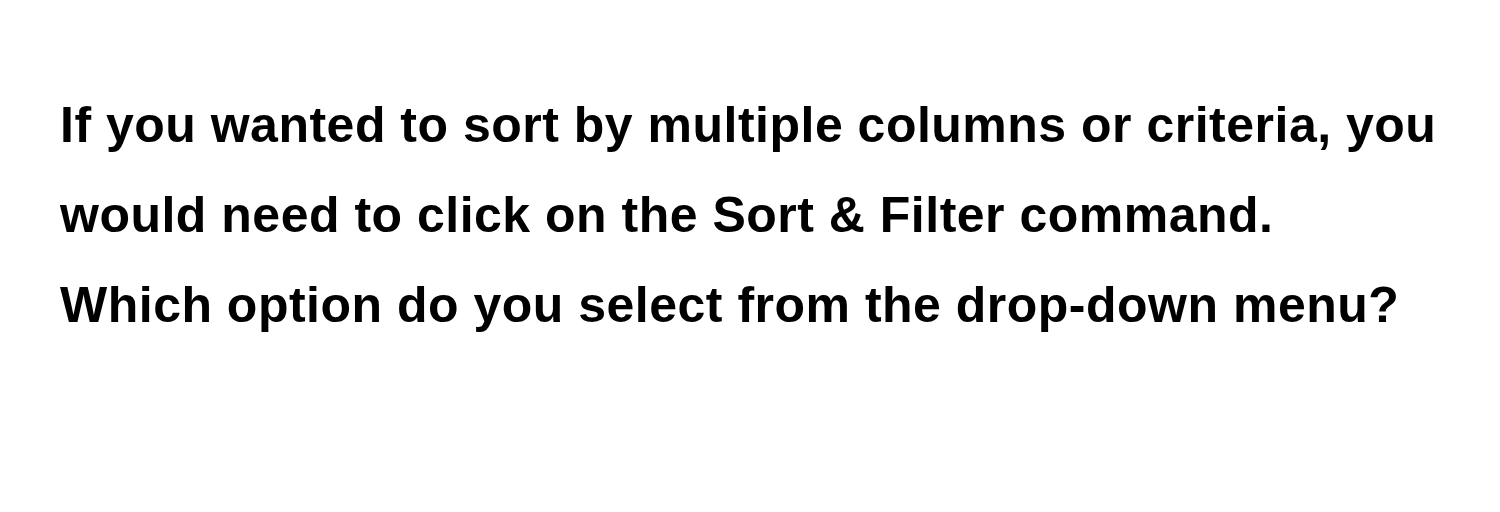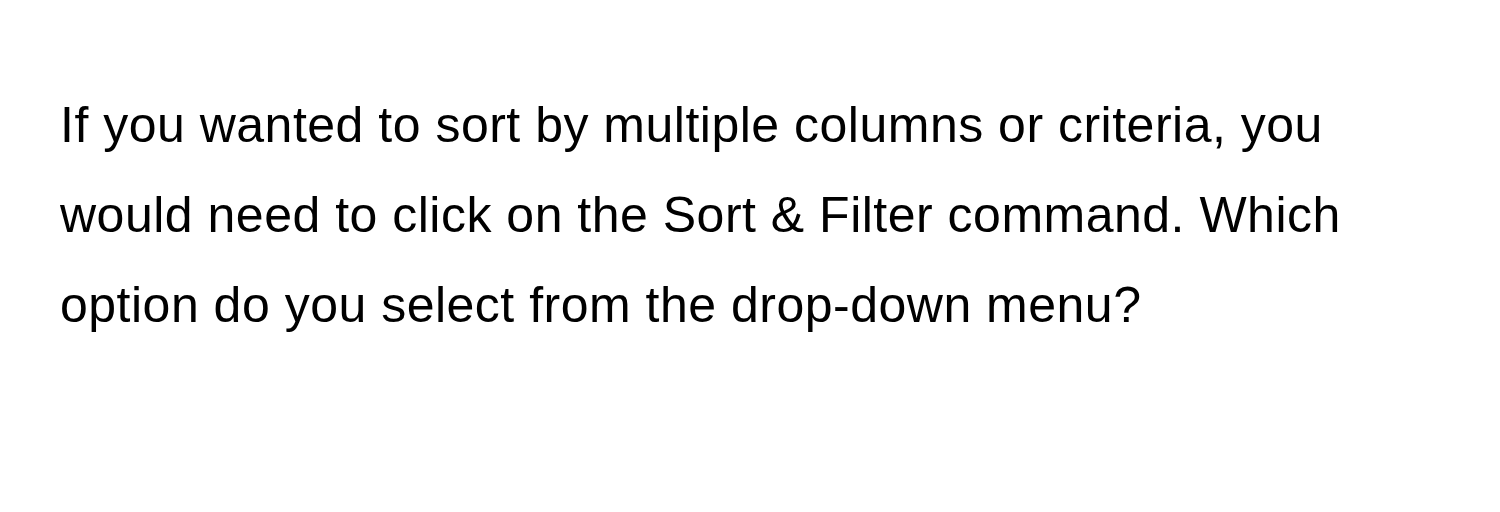--- a/index.html
+++ b/index.html
@@ -11,20 +11,20 @@
       width: 1500px;
       height: 512px;
       background: #ffffff;
       font-family: -apple-system, BlinkMacSystemFont, "Segoe UI", Helvetica, Arial, sans-serif;
       padding: 80px 60px;
     }
     .question-text {
       font-size: 50px;
       line-height: 1.8;
       color: #000000;
-      font-weight: 400;
+      font-weight: 700;
       letter-spacing: 0.01em;
     }
   </style>
 </head>
 <body>
 
 <div class="question-text">If you wanted to sort by multiple columns or criteria, you would need to click on the Sort &amp; Filter command. Which option do you select from the drop-down menu?</div>
 
 </body></html>

